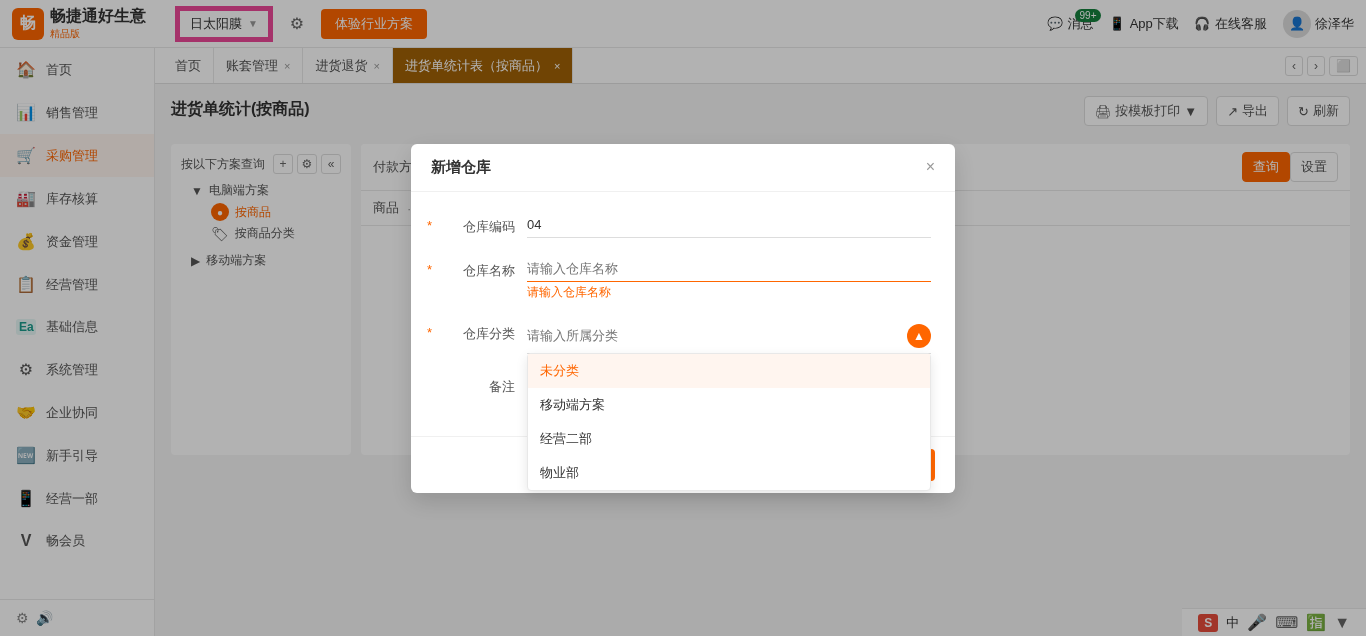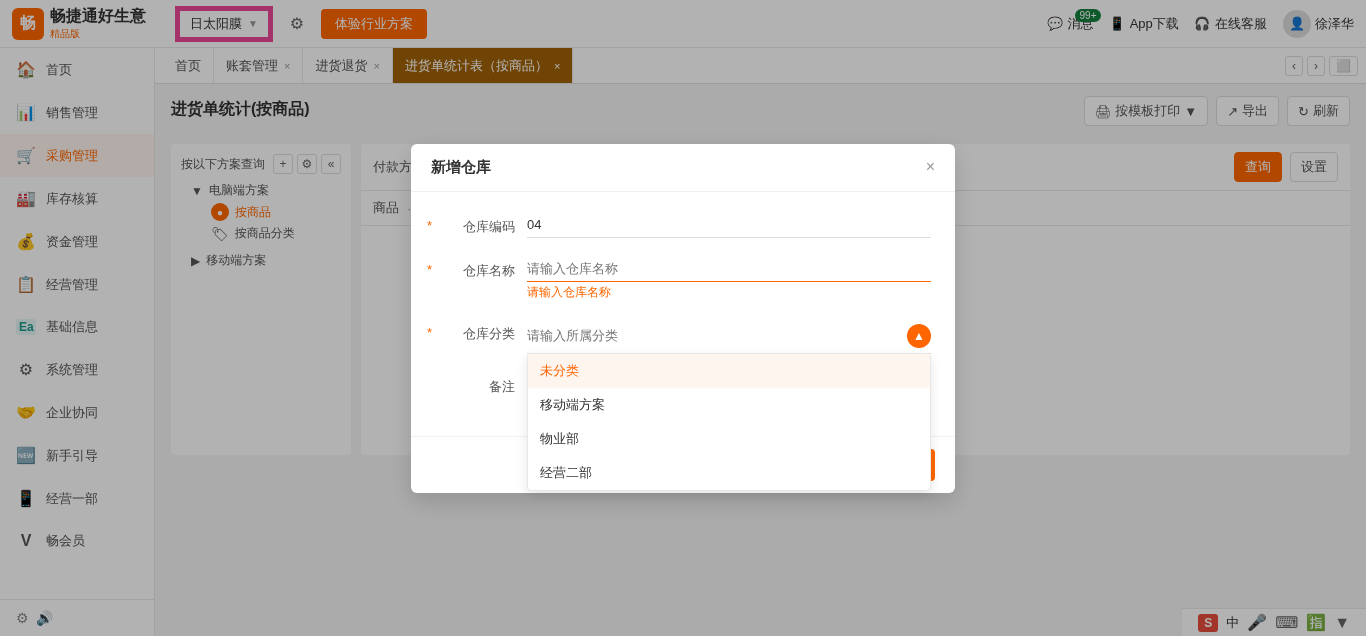--- a/index.html
+++ b/index.html
@@ -388,21 +388,21 @@
               </div>
             </div>
             <div class="filter-item">
               <span>单据状态</span>
               <select class="filter-select">
                 <option>全部</option>
                 <option>已审核</option>
                 <option>未审核</option>
               </select>
             </div>
-            <div style="margin-left:auto;display:flex;gap:8px;">
+            <div style="margin-left:auto;display:flex;">
               <button class="toolbar-btn primary">查询</button>
               <button class="toolbar-btn">设置</button>
             </div>
           </div>
           <div style="display:flex;align-items:center;padding:8px 12px;border-bottom:1px solid #e8e8e8;font-size:13px;color:#555;gap:8px;">
             <span>商品</span>
             <span style="color:#999;">···</span>
           </div>
           <div class="empty-area">
             <div style="font-size:80px;opacity:0.2;">📊</div>
@@ -441,22 +441,22 @@
       <div class="form-row">
         <div class="form-label required">仓库分类</div>
         <div class="category-dropdown-wrap">
           <div class="category-input-row">
             <input class="category-input" type="text" placeholder="请输入所属分类" style="">
             <div class="category-arrow">▲</div>
           </div>
           <div class="dropdown-list">
             <div class="dropdown-item selected">未分类</div>
             <div class="dropdown-item">移动端方案</div>
+            <div class="dropdown-item">经营二部</div>
             <div class="dropdown-item">物业部</div>
-            <div class="dropdown-item">经营二部</div>
           </div>
         </div>
       </div>
 
       <div class="form-row">
         <div class="form-label">备注</div>
         <div class="form-field-wrap">
           <input class="form-input" type="text" style="">
         </div>
       </div>

